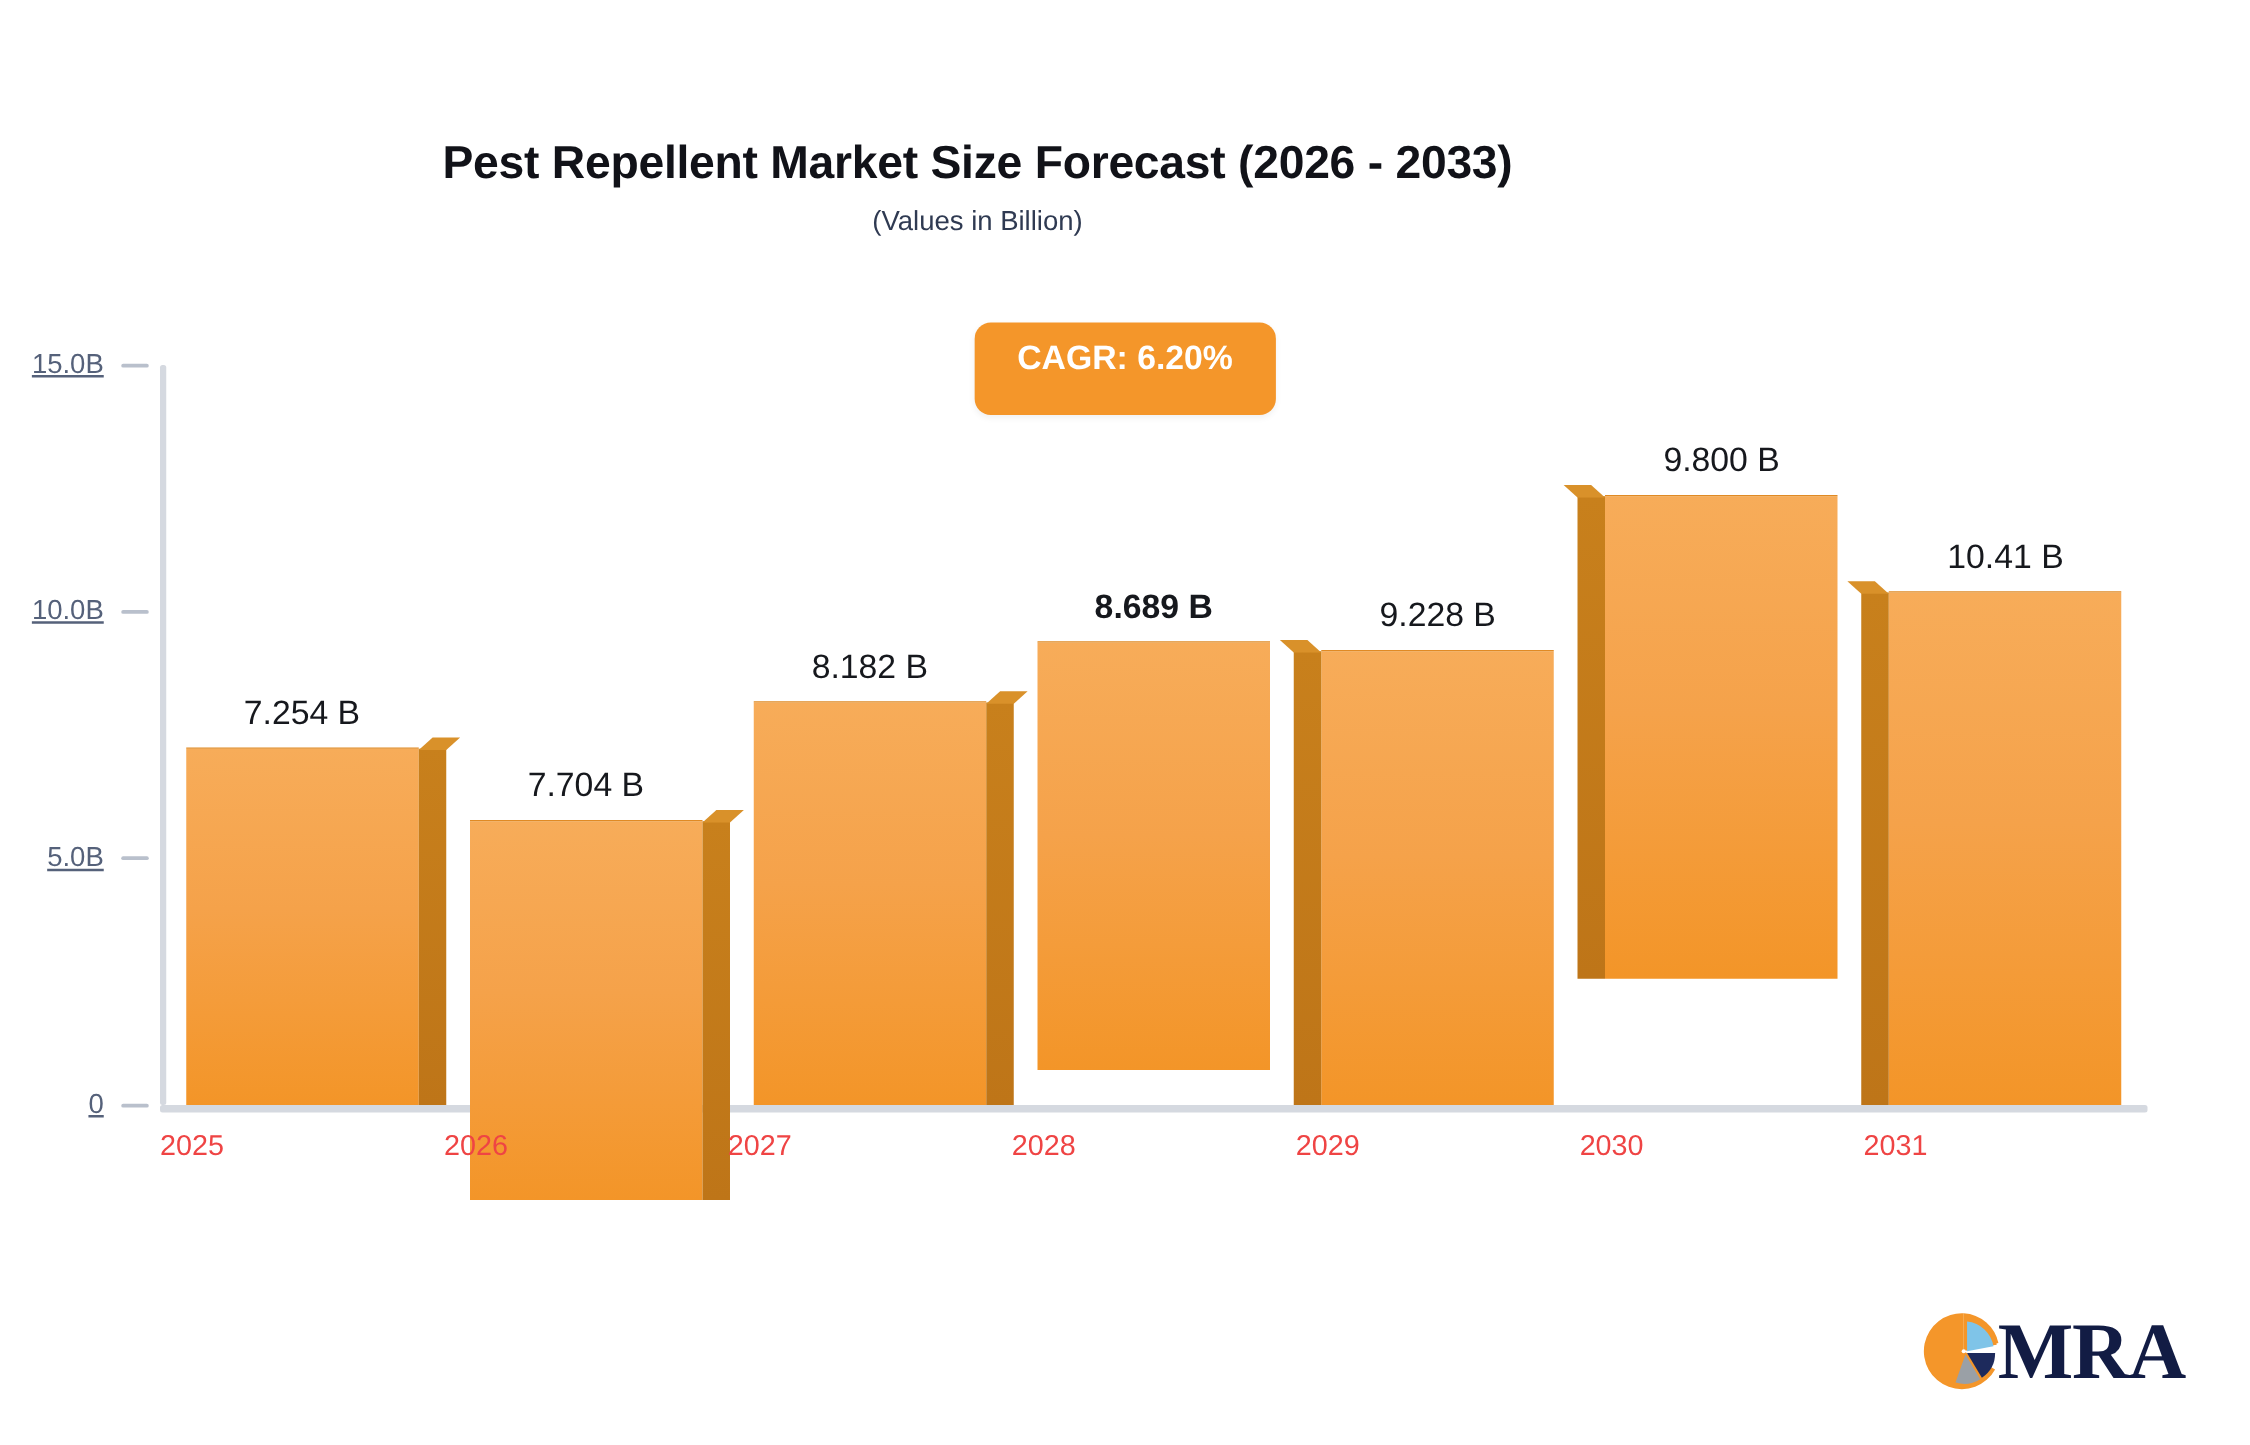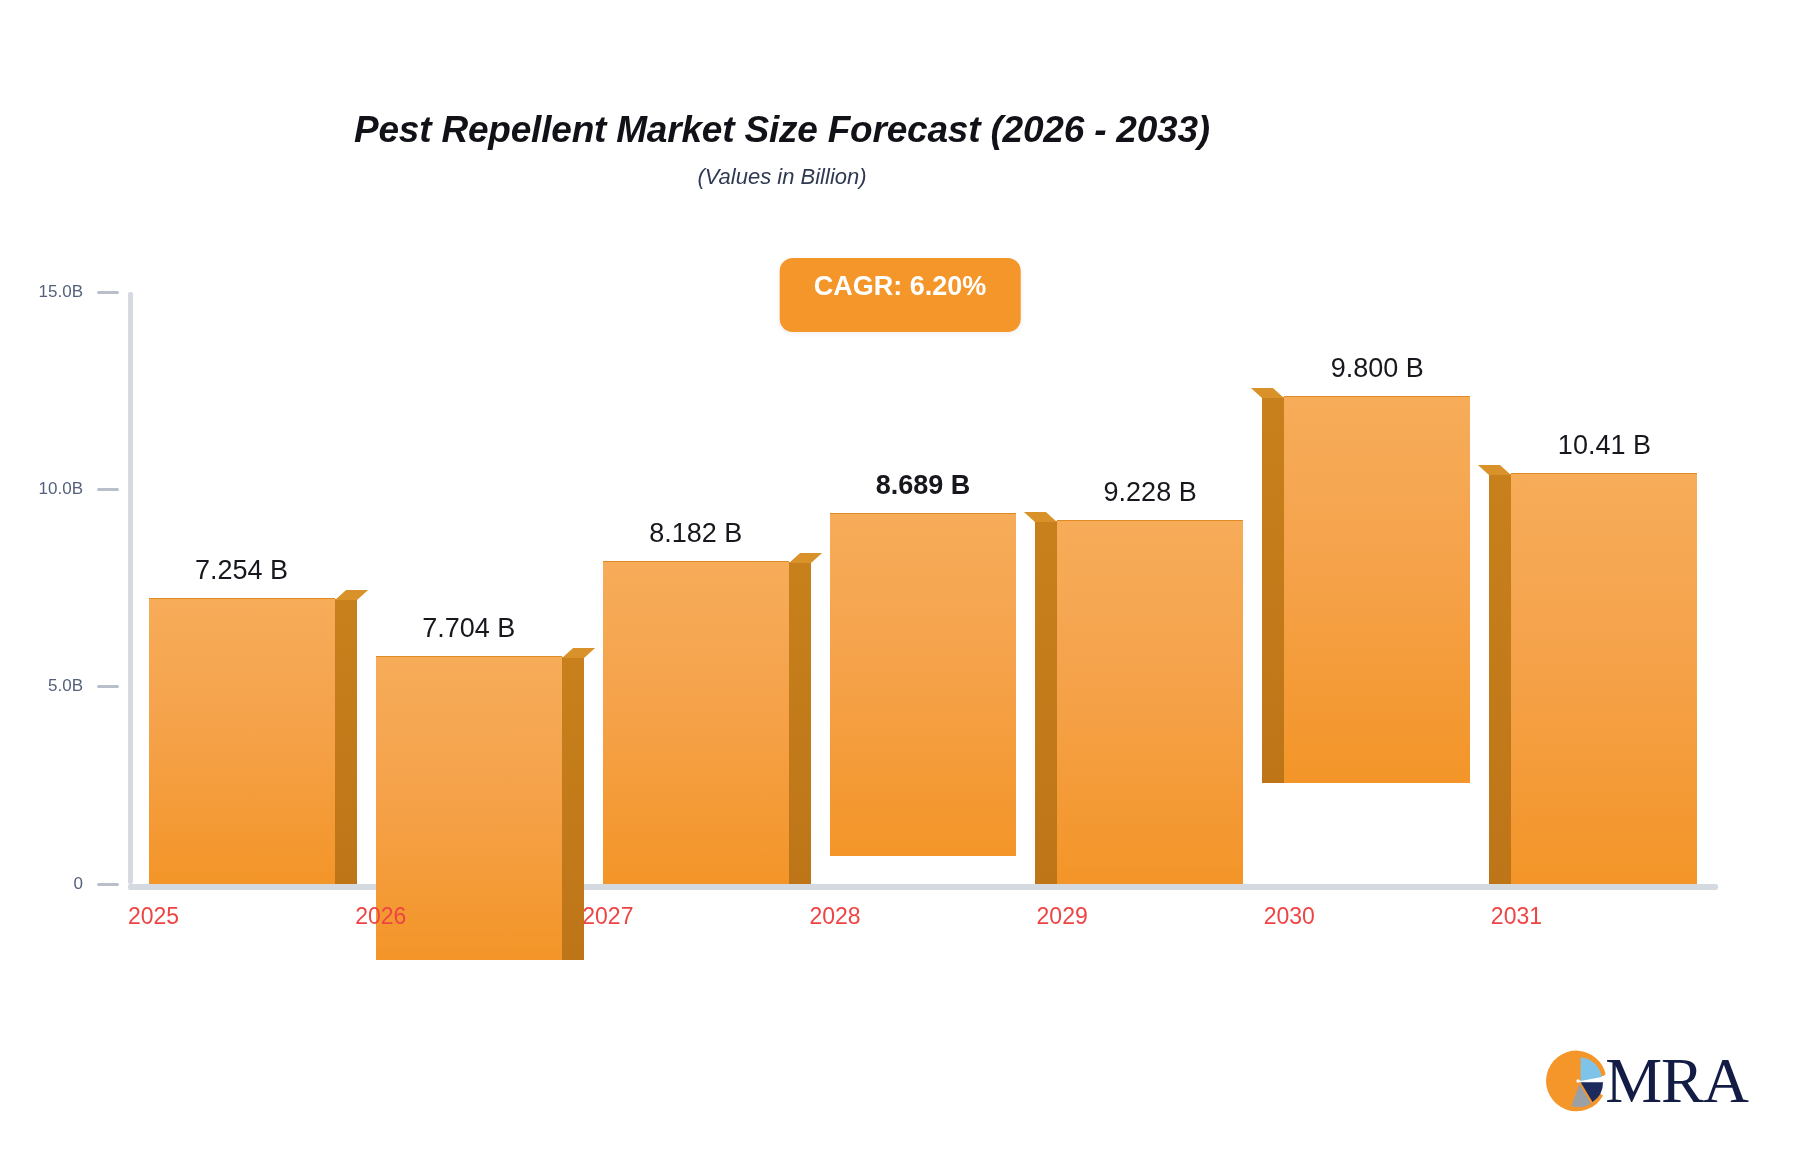--- a/index.html
+++ b/index.html
@@ -13,21 +13,20 @@
     position:relative;
     width:1800px; height:1156px;
     background:#ffffff;
   }
 
   
   .title-block {
     position:absolute;
     top:108px; left:0; width:1564px;
     text-align:center;
-    font-style:italic;
   }
   .chart-title {
     font-size:37px;
     font-weight:bold;
     color:#111218;
     letter-spacing:-0.2px;
     line-height:1.18;
   }
   .chart-subtitle {
     margin-top:12px;
@@ -77,25 +76,26 @@
   .ytick-row {
     position:absolute;
     left:-130px;
     width:130px;
     height:0;
     display:flex;
     align-items:center;
     justify-content:flex-end;
   }
   .ytick-label {
-    font-size:17px;
+    font-size:22px;
     color:#55617a;
     margin-right:14px;
     line-height:1;
     transform:translateY(-1px);
+    text-decoration:underline;
   }
   .ytick-dash {
     width:22px; height:3px;
     background:#b9c0cc;
     border-radius:2px;
     margin-right:9px;
   }
 
   
   .bars {
@@ -175,21 +175,21 @@
     right:52px;
     bottom:42px;
     display:flex;
     align-items:center;
     gap:4px;
   }
   .logo-mark { width:66px; height:66px; display:block; }
   .logo-text {
     font-family:"Liberation Serif", serif;
     font-size:64px;
-    font-weight:normal;
+    font-weight:bold;
     color:#121c44;
     letter-spacing:-1px;
     line-height:1;
     margin-left:-10px;
   }
 </style>
 </head>
 <body>
 
 <div id="root">

